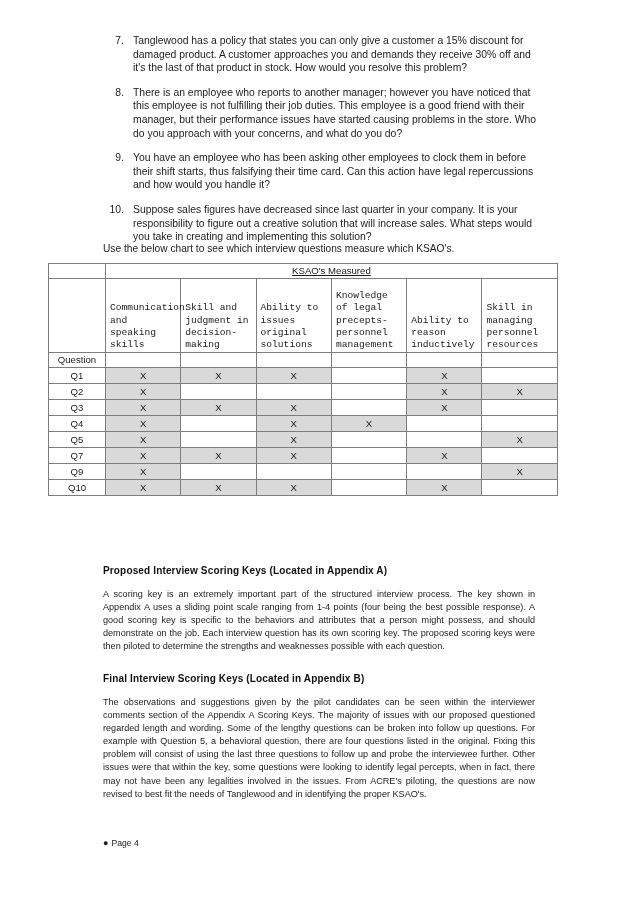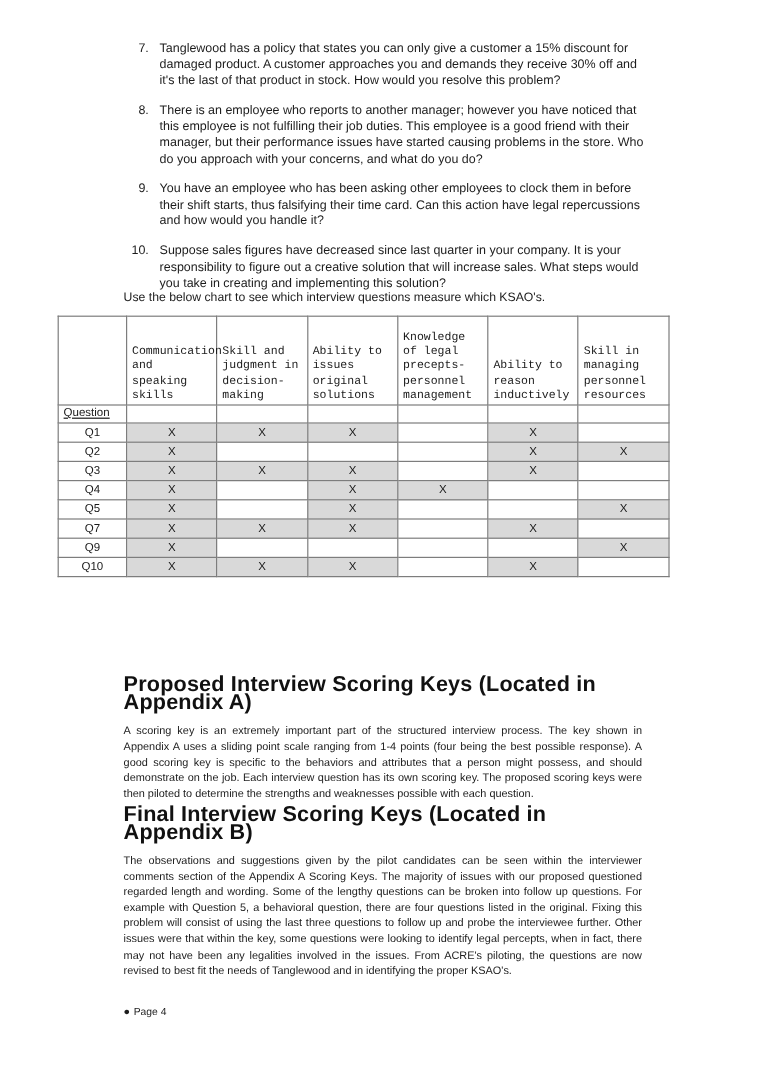--- a/index.html
+++ b/index.html
@@ -106,22 +106,21 @@
     border-top: 1px solid #ffffff;
   }
   .cell-corner.blank-left {
     border-left: 1px solid #7d7d7d;
   }
   .row-question td {
     height: 15px;
   }
   .cell-question-label {
     font-weight: bold;
-    text-decoration: underline;
-    text-align: left;
+    text-align: center;
     font-size: 9.8px;
     vertical-align: middle;
   }
   .row-data td {
     height: 16px;
     text-align: center;
     vertical-align: middle;
   }
   .cell-qid {
     text-align: right;
@@ -131,21 +130,21 @@
     background: #d9d9d9;
   }
 
   
   .section {
     position: absolute;
     left: 103px;
     width: 432px;
   }
   .section-heading {
-    font-size: 18px;
+    font-size: 10px;
     font-weight: bold;
     color: #111111;
     letter-spacing: 0.15px;
     margin: 0 0 10px 0;
     line-height: 15px;
   }
   .section-body {
     font-size: 9.1px;
     line-height: 13.1px;
     text-align: justify;
@@ -202,20 +201,24 @@
         <col class="col-q">
         <col class="col-data">
           <col class="col-data">
           <col class="col-data">
         <col class="col-data">
           <col class="col-data">
           <col class="col-data">
       </colgroup>
       <tbody id="ksao-body">
           <tr>
+            <td class="cell-corner"></td>
+            <td class="cell-banner" colspan="6"><span>KSAO's Measured</span></td>
+          </tr>
+          <tr>
             <td class="cell-corner blank-left"></td>
             <td class="cell-head">Communication and speaking skills</td>
             <td class="cell-head">Skill and judgment in decision-making</td>
             <td class="cell-head">Ability to issues original solutions</td>
             <td class="cell-head">Knowledge of legal precepts-personnel management</td>
             <td class="cell-head">Ability to reason inductively</td>
             <td class="cell-head">Skill in managing personnel resources</td>
           </tr>
           <tr class="row-question">
             <td class="cell-question-label">Question</td>

